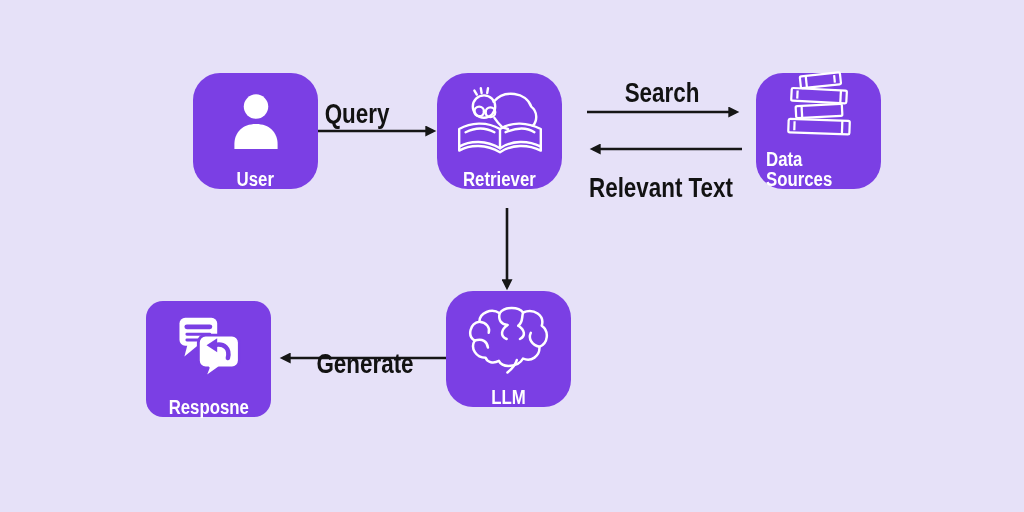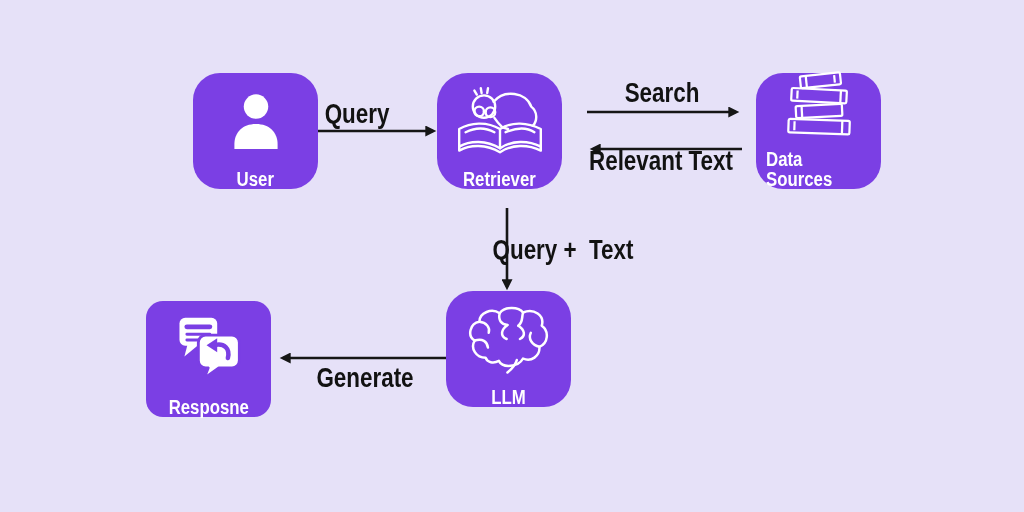--- a/index.html
+++ b/index.html
@@ -21,23 +21,23 @@
   .node-data-sources{left:756px;top:73px;}
   .node-llm{left:446px;top:291px;}
   .node-response{left:146px;top:301px;border-radius:17px;}
   .edge-label{
     position:absolute;transform:translateX(-50%);color:#121212;
     font-weight:700;font-size:28px;line-height:1.15;white-space:pre;
   }
   .edge-label span{display:inline-block;transform:scaleX(0.8);transform-origin:center;}
   .lbl-query{left:357px;top:98px;}
   .lbl-search{left:662px;top:77px;}
-  .lbl-relevant{left:661px;top:145px;}
+  .lbl-relevant{left:661px;top:172px;}
   .lbl-querytext{left:563px;top:234px;}
-  .lbl-generate{left:365px;top:362px;}
+  .lbl-generate{left:365px;top:348px;}
 </style>
 </head>
 <body>
 
 <div class="canvas">
 
   <svg class="edges-svg" width="1024" height="512" viewBox="0 0 1024 512">
     <defs>
       <marker id="ah" viewBox="0 0 10 10" refX="7" refY="5" markerWidth="13" markerHeight="11" orient="auto" markerUnits="userSpaceOnUse">
         <path d="M0,0 L10,5 L0,10 Z" fill="#161616"></path>
@@ -136,16 +136,15 @@
         <path d="M73,61 C76,49 68,43 58,45" stroke="#7b3fe4" stroke-width="5.5" stroke-linecap="round" fill="none"></path>
         <polygon points="60,37 47,45.5 60,54" fill="#7b3fe4"></polygon>
       </svg>
     </div>
     <div class="node-label"><span>Resposne</span></div>
   </div>
 
   <div class="edge-label lbl-query"><span>Query</span></div>
   <div class="edge-label lbl-search"><span>Search</span></div>
   <div class="edge-label lbl-relevant"><span>Relevant Text</span></div>
-  <div class="edge-label lbl-querytext"><span>Query +  Text</span></div>
   <div class="edge-label lbl-generate"><span>Generate</span></div>
 
 </div>
 
 </body></html>

